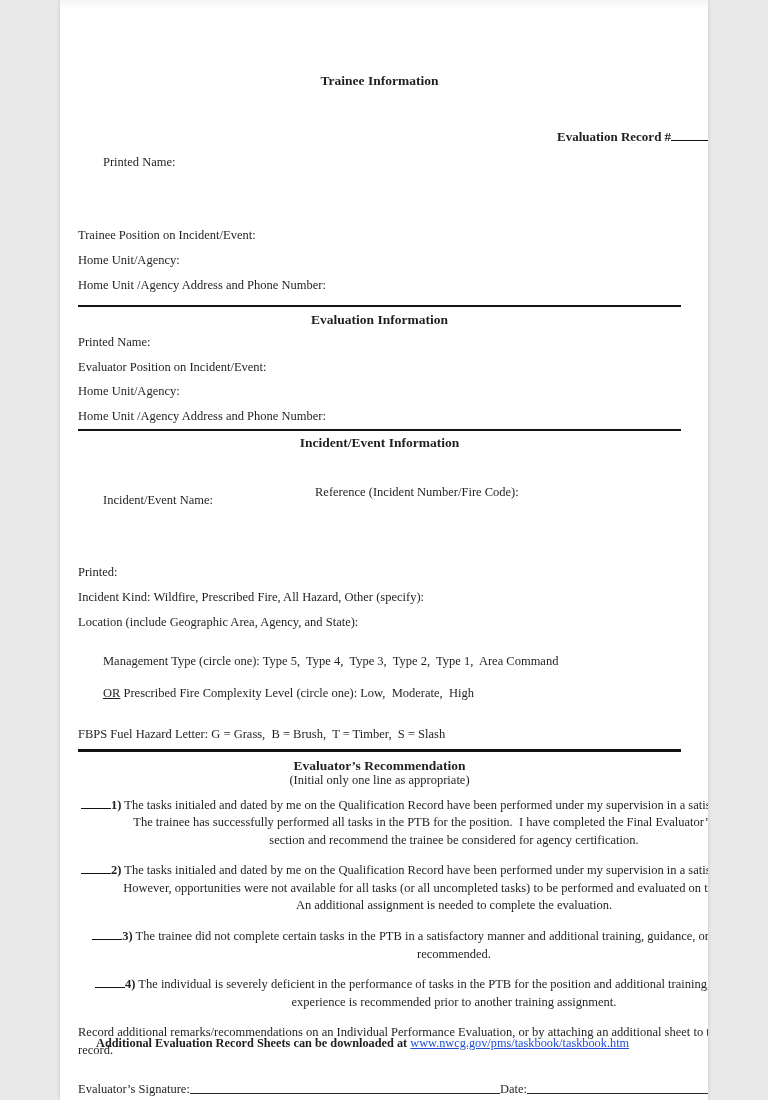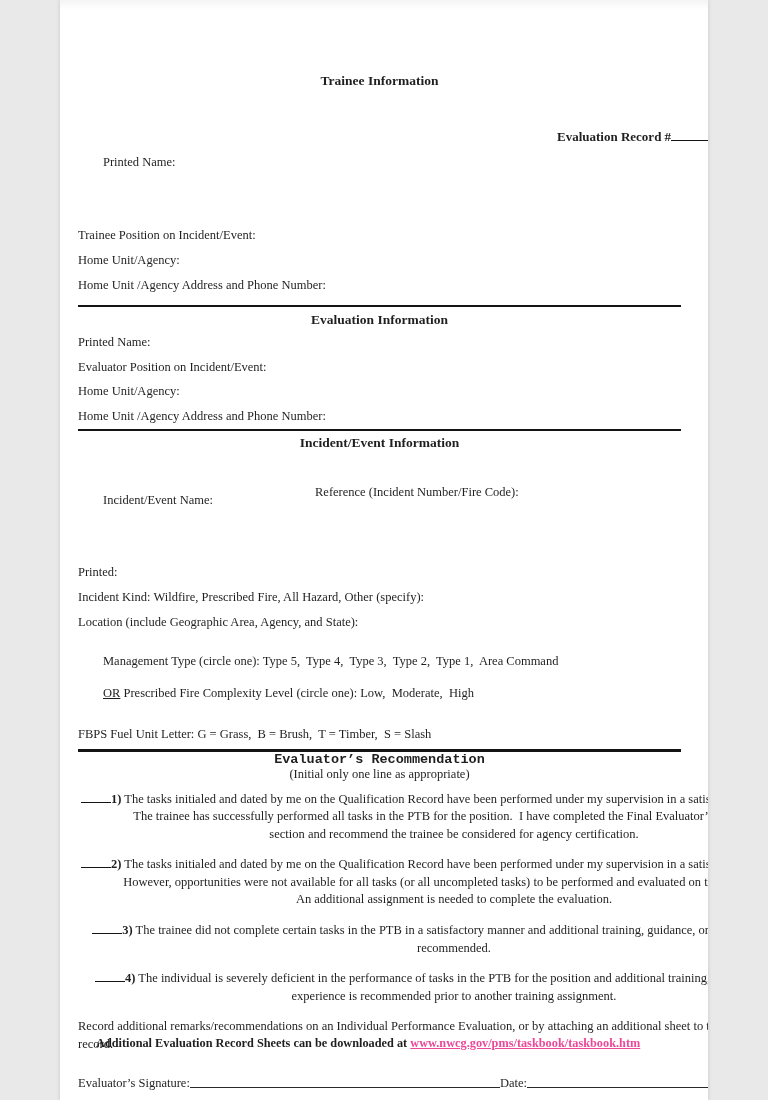--- a/index.html
+++ b/index.html
@@ -31,21 +31,21 @@
           margin-bottom:13px; width:714px; white-space:pre-wrap; }
   .item .blank { display:inline-block; width:30px; height:12px; border-bottom:1.6px solid #141414; }
   .item .num { font-weight:bold; }
   .remarks { margin-top:10px; font-size:12.5px; line-height:17.6px; width:700px; white-space:pre-wrap; }
   .sigrow { display:flex; align-items:flex-start; width:645px; font-size:12.5px; line-height:20px; }
   .sigrow .lbl { white-space:nowrap; flex:none; }
   .sigrow .fill { flex:1; height:15px; border-bottom:1.5px solid #2a2a2a; }
   .sigrow .fill-date { flex:none; width:196px; height:15px; border-bottom:1.5px solid #2a2a2a; }
   .sig1 { margin-top:19px; }
   .footer { position:absolute; left:36px; top:1036px; font-size:12.3px; font-weight:bold; white-space:nowrap; }
-  .footer a { color:#ec4899; text-decoration:underline; font-weight:bold; }
+  .footer a { color:#1d4ed8; text-decoration:underline; font-weight:normal; }
 </style>
 </head>
 <body>
 
 <div class="page">
   <div class="content">
 
     <div class="sec-title">Trainee Information</div>
 
     <div class="trainee-rows">
@@ -80,26 +80,26 @@
         <span>Incident/Event Name:</span>
         <span class="ref-label">Reference (Incident Number/Fire Code):</span>
       </div>
       <div class="frow" style="line-height:25px;">Printed:</div>
       <div class="frow" style="line-height:25px;">Incident Kind: Wildfire, Prescribed Fire, All Hazard, Other (specify):</div>
       <div class="frow" style="line-height:25px;">Location (include Geographic Area, Agency, and State):</div>
       <div class="mgmt">
         <span>Management Type (circle one): Type 5,  Type 4,  Type 3,  Type 2,  Type 1,  Area Command</span><br>
         <span class="underline">OR</span><span> Prescribed Fire Complexity Level (circle one): Low,  Moderate,  High</span>
       </div>
-      <div class="fbps">FBPS Fuel Unit Letter: G = Grass,  B = Brush,  T = Timber,  S = Slash</div>
+      <div class="fbps">FBPS Fuel Hazard Letter: G = Grass,  B = Brush,  T = Timber,  S = Slash</div>
     </div>
 
     <hr class="rule-thick" style="margin-top:5px;">
 
-    <div class="sec-title" style="font-family:Liberation Mono, monospace;">Evaluator’s Recommendation</div>
+    <div class="sec-title" style="margin-top:6px;">Evaluator’s Recommendation</div>
     <div class="sub-title">(Initial only one line as appropriate)</div>
 
     <div class="items">
       <div class="item"><span class="blank"></span><span class="num">1)</span><span> The tasks initialed and dated by me on the Qualification Record have been performed under my supervision in a satisfactory manner. The trainee has successfully performed all tasks in the PTB for the position.  I have completed the Final Evaluator’s Verification section and recommend the trainee be considered for agency certification.</span></div>
       <div class="item"><span class="blank"></span><span class="num">2)</span><span> The tasks initialed and dated by me on the Qualification Record have been performed under my supervision in a satisfactory manner. However, opportunities were not available for all tasks (or all uncompleted tasks) to be performed and evaluated on this assignment. An additional assignment is needed to complete the evaluation.</span></div>
       <div class="item"><span class="blank"></span><span class="num">3)</span><span> The trainee did not complete certain tasks in the PTB in a satisfactory manner and additional training, guidance, or experience is recommended.</span></div>
       <div class="item"><span class="blank"></span><span class="num">4)</span><span> The individual is severely deficient in the performance of tasks in the PTB for the position and additional training, guidance, or experience is recommended prior to another training assignment.</span></div>
     </div>
 
     <div class="remarks">Record additional remarks/recommendations on an Individual Performance Evaluation, or by attaching an additional sheet to the evaluation record.</div>

